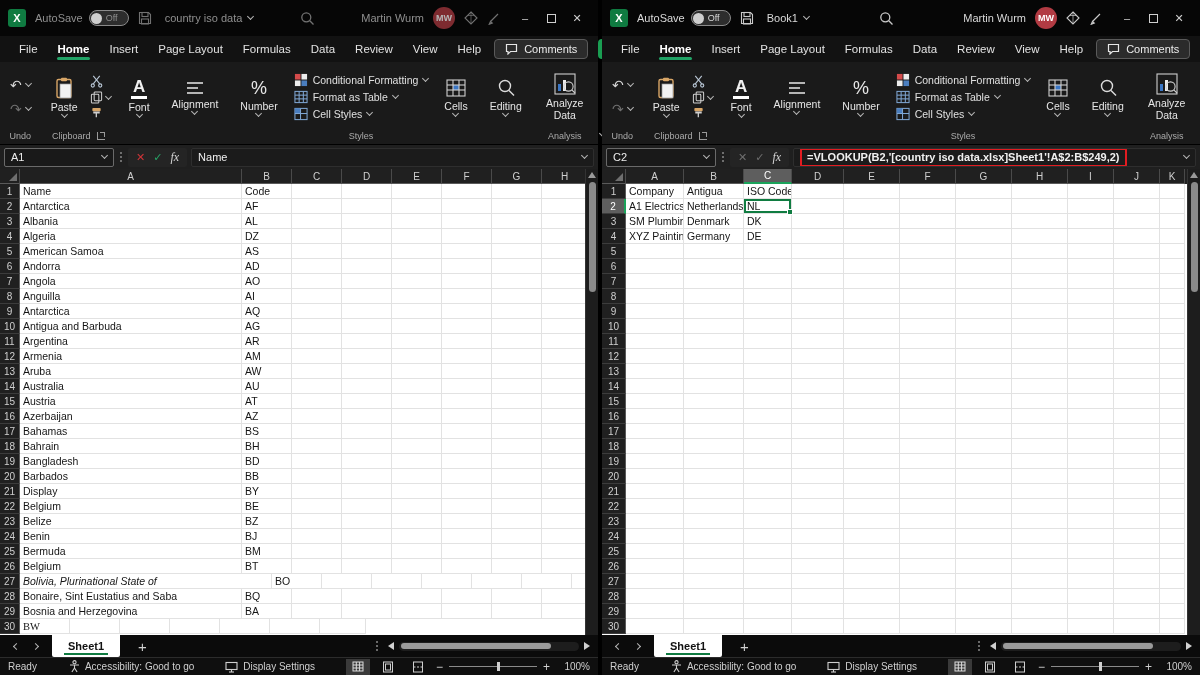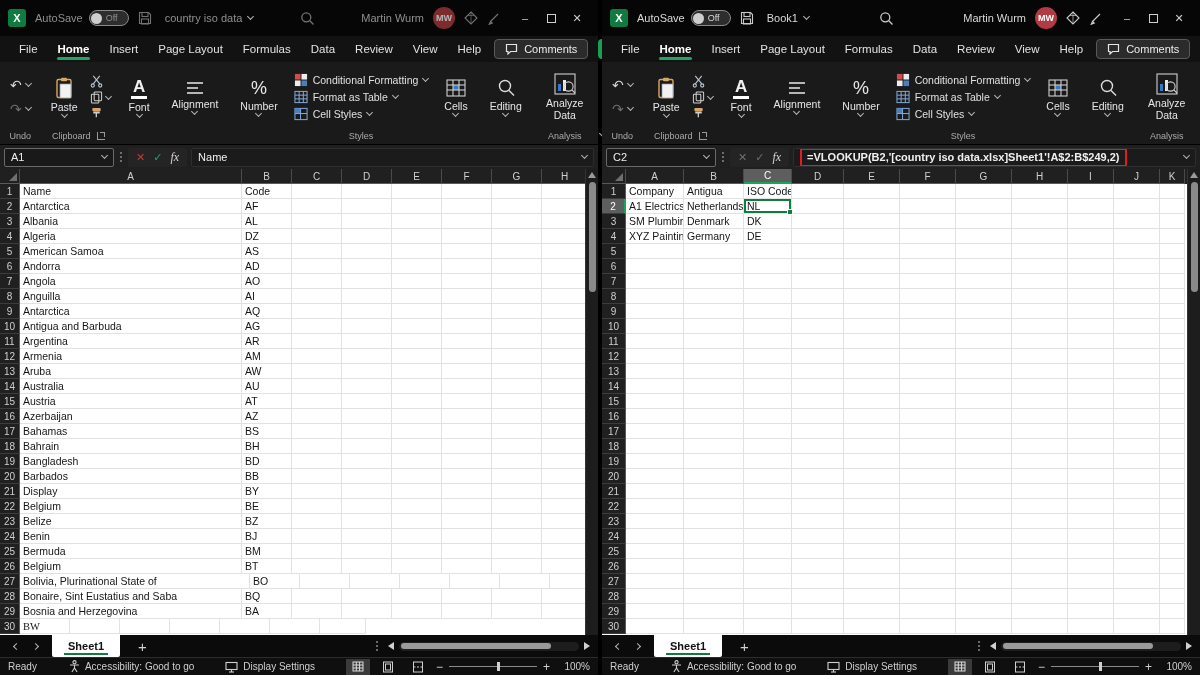--- a/index.html
+++ b/index.html
@@ -697,21 +697,21 @@
               <div class="g-cell" style="width: 50px;">BT</div>
               <div class="g-cell" style="width: 50px;"></div>
               <div class="g-cell" style="width: 50px;"></div>
               <div class="g-cell" style="width: 50px;"></div>
               <div class="g-cell" style="width: 50px;"></div>
               <div class="g-cell" style="width: 50px;"></div>
               <div class="g-cell" style="width: 46px;"></div>
             </div>
             <div class="g-row">
               <div class="g-rh" style="width: 20px;">27</div>
-              <div class="g-cell" style="width: 230px;">Bolivia, Plurinational State of</div>
+              <div class="g-cell" style="width: 252px; font-style: italic;">Bolivia, Plurinational State of</div>
               <div class="g-cell" style="width: 50px;">BO</div>
               <div class="g-cell" style="width: 50px;"></div>
               <div class="g-cell" style="width: 50px;"></div>
               <div class="g-cell" style="width: 50px;"></div>
               <div class="g-cell" style="width: 50px;"></div>
               <div class="g-cell" style="width: 50px;"></div>
               <div class="g-cell" style="width: 46px;"></div>
             </div>
             <div class="g-row">
               <div class="g-rh" style="width: 20px;">28</div>

